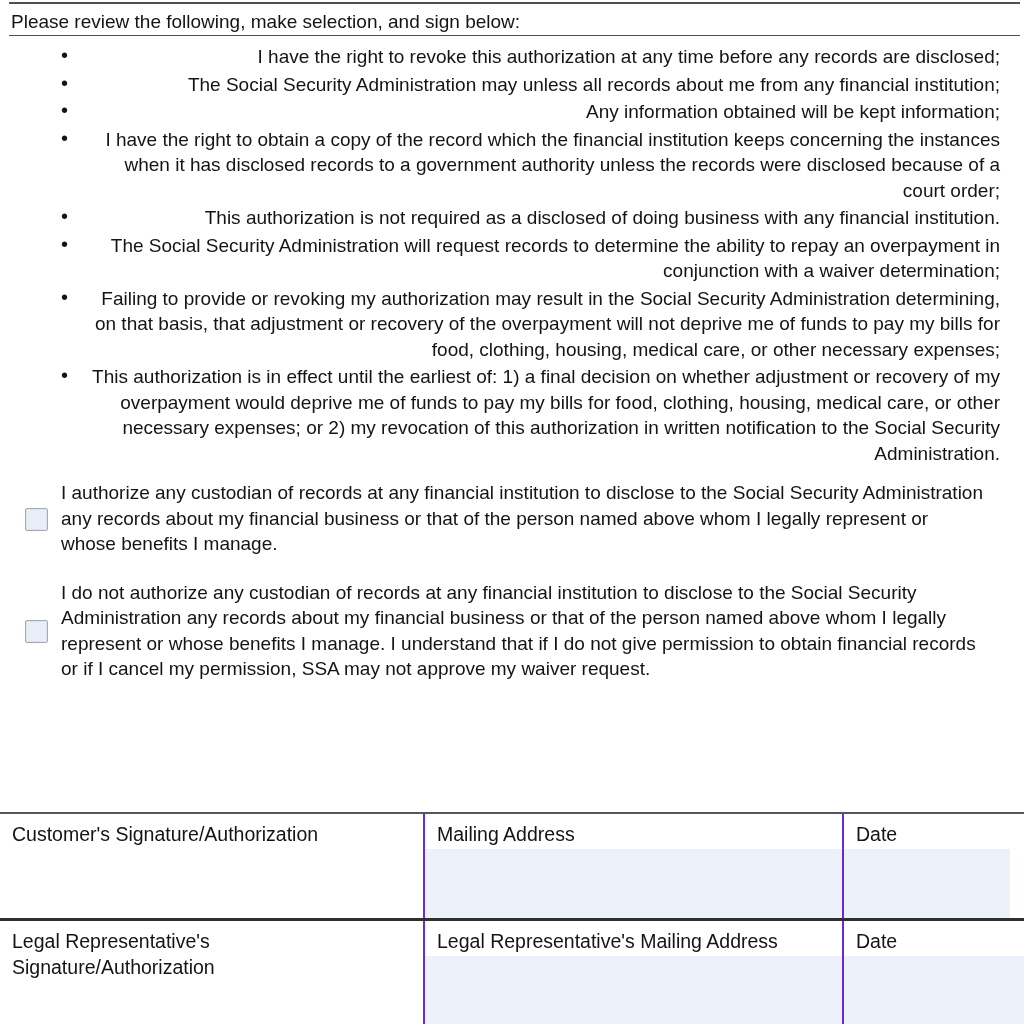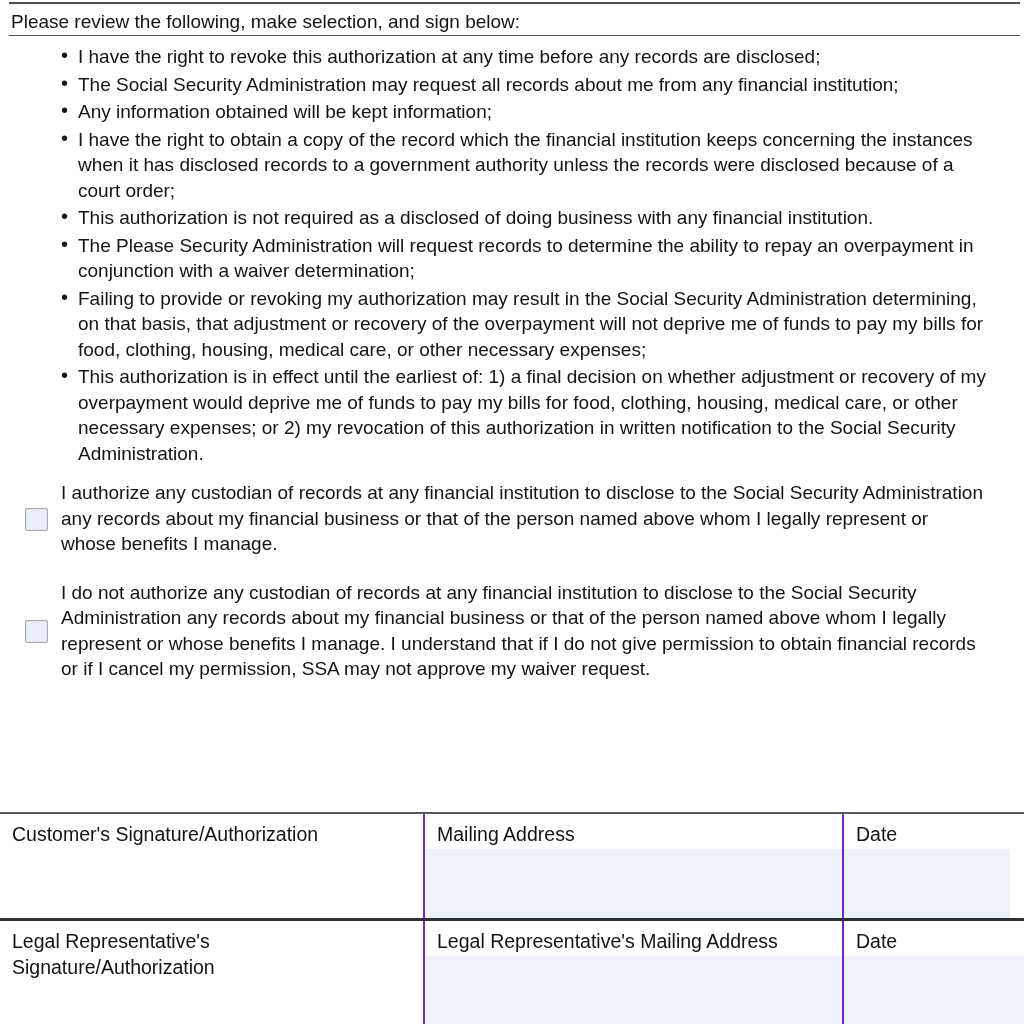--- a/index.html
+++ b/index.html
@@ -43,20 +43,21 @@
   ul.understand-list {
     list-style: none;
     margin: 8px 24px 0 0;
     padding: 0 0 0 78px;
     font-size: 19px;
     line-height: 25.5px;
   }
   ul.understand-list li {
     position: relative;
     margin: 0 0 2px 0;
+    text-align: right;
   }
   ul.understand-list li::before {
     content: "\2022";
     position: absolute;
     left: -17px;
     top: -1px;
     font-size: 20px;
   }
 
   .opt {
@@ -125,25 +126,25 @@
 
 <div class="page">
 
   <div class="rule"></div>
 
   <p class="intro-line">Please review the following, make selection, and sign below:</p>
   <div class="rule rule2"></div>
 
   <ul class="understand-list">
     <li>I have the right to revoke this authorization at any time before any records are disclosed;</li>
-    <li>The Social Security Administration may request all records about me from any financial institution;</li>
+    <li>The Social Security Administration may unless all records about me from any financial institution;</li>
     <li>Any information obtained will be kept information;</li>
     <li>I have the right to obtain a copy of the record which the financial institution keeps concerning the instances when it has disclosed records to a government authority unless the records were disclosed because of a court order;</li>
     <li>This authorization is not required as a disclosed of doing business with any financial institution.</li>
-    <li>The Please Security Administration will request records to determine the ability to repay an overpayment in conjunction with a waiver determination;</li>
+    <li>The Social Security Administration will request records to determine the ability to repay an overpayment in conjunction with a waiver determination;</li>
     <li>Failing to provide or revoking my authorization may result in the Social Security Administration determining, on that basis, that adjustment or recovery of the overpayment will not deprive me of funds to pay my bills for food, clothing, housing, medical care, or other necessary expenses;</li>
     <li>This authorization is in effect until the earliest of: 1) a final decision on whether adjustment or recovery of my overpayment would deprive me of funds to pay my bills for food, clothing, housing, medical care, or other necessary expenses; or 2) my revocation of this authorization in written notification to the Social Security Administration.</li>
   </ul>
 
   <div class="opt opt-1">
     <span class="checkbox"></span>
     <p class="opt-text">I authorize any custodian of records at any financial institution to disclose to the Social Security Administration any records about my financial business or that of the person named above whom I legally represent or whose benefits I manage.</p>
   </div>
 
   <div class="opt opt-2">

